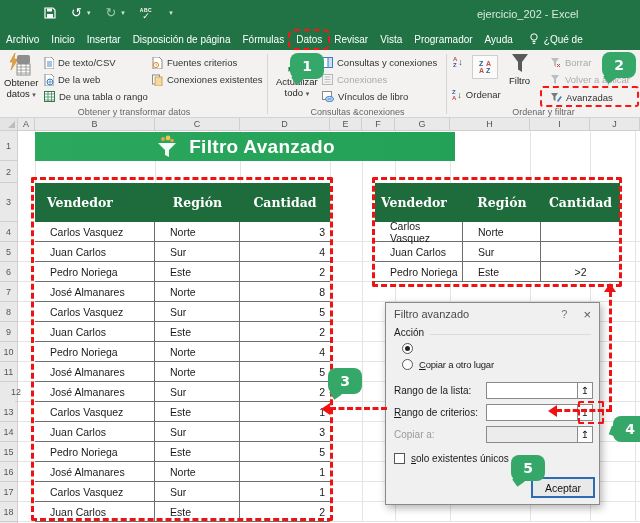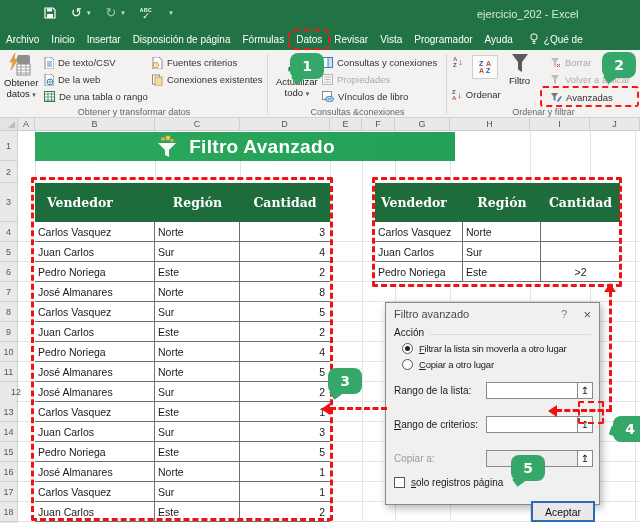--- a/index.html
+++ b/index.html
@@ -68,21 +68,21 @@
   
   .xtable{ position:absolute; z-index:4; background:#bef264; }
   .thead{ display:flex; background:#1e6b3c; height:39px; }
   .thcell{ color:#fff; font-family:"DejaVu Serif",serif; font-weight:bold; font-size:12.5px;
            display:flex; align-items:center; }
   .thcell.first{ padding-left:12px; }
   .thcell.mid,.thcell.last{ justify-content:center; }
   .trow{ display:flex; height:20px; border-bottom:1px solid #6e6e6e; background:#fff; }
   .tcell{ font-size:10.5px; color:#1a1a1a; display:flex; align-items:center; border-right:1px solid #6e6e6e; }
   .tcell:last-child{ border-right:none; }
-  .tcell.name{ padding-left:3px; }
+  .tcell.name{ padding-left:15px; }
   .tcell.qty{ justify-content:flex-end; padding-right:5px; }
   .tcell.qtyc{ justify-content:center; }
   .main-table{ left:35px; top:183px; width:295px; }
   .crit-table{ left:375px; top:183px; width:245px; }
 
   .redrect{ position:absolute; border:3px dashed #f01212; z-index:15; border-radius:2px; }
   .rr-main{ left:31px; top:177px; width:302px; height:344px; }
   .rr-crit{ left:372px; top:177px; width:250px; height:110px; }
 
   
@@ -91,21 +91,21 @@
   .dlg-title{ height:22px; display:flex; align-items:center; padding:0 8px; font-size:11px; color:#4a4a4a; }
   .dlg-title .sp{ flex:1; }
   .dlg-title .hq{ color:#777; font-size:11px; margin-right:16px; }
   .dlg-title .cl{ color:#555; font-size:13px; }
   .dlg-sec{ display:flex; align-items:center; padding:2px 8px 0 8px; }
   .dlg-sec .ln{ flex:1; height:1px; background:#dcdcdc; margin-left:6px; margin-top:3px; }
   .radio-row{ display:flex; align-items:center; gap:6px; padding-left:16px; margin-top:5px; white-space:nowrap; }
   .radio-row .rl{ font-size:9.5px; letter-spacing:-0.2px; }
   .rdot{ width:11px; height:11px; border:1px solid #555; border-radius:50%; background:#fff; position:relative; flex:none; }
   .rdot.sel::after{ content:""; position:absolute; left:2px; top:2px; width:5px; height:5px; border-radius:50%; background:#222; }
-  .frow{ display:flex; align-items:center; padding:0 4px 0 8px; height:22px; margin-top:12px; }
+  .frow{ display:flex; align-items:center; padding:0 4px 0 8px; height:22px; margin-top:0; }
   .frow .flabel{ width:92px; font-size:10px; white-space:nowrap; }
   .frow .flabel.gray{ color:#9b9b9b; }
   .fbox{ width:92px; height:17px; background:#fff; border:1px solid #8a8a8a; }
   .fbox.gray{ background:#ececec; }
   .range-btn{ width:16px; height:17px; border:1px solid #8a8a8a; background:#fdfdfd; margin-left:-1px;
               display:flex; align-items:center; justify-content:center; font-size:10px; color:#111; }
   .chk-row{ display:flex; align-items:center; gap:6px; padding-left:8px; margin-top:8px; }
   .cbox{ width:11px; height:11px; border:1px solid #555; background:#fff; flex:none; }
   .btn-row{ display:flex; justify-content:flex-end; gap:12px; padding:0 4px; margin-top:13px; }
   .dbtn{ width:64px; height:21px; display:flex; align-items:center; justify-content:center;
@@ -275,21 +275,21 @@
           </span>
         <span>Consultas y conexiones</span>
       </div>
       <div class="ritem gray" style="left:54px;top:23px;">
         <span>
             <svg width="11" height="11" viewBox="0 0 11 11">
               <rect x="0.5" y="0.5" width="10" height="10" fill="#f4f4f4" stroke="#b5b5b5"></rect>
               <path d="M2.5 3h6M2.5 5.5h6M2.5 8h6" stroke="#b5b5b5" stroke-width=".9"></path>
             </svg>
           </span>
-        <span>Propiedades</span>
+        <span>Conexiones</span>
       </div>
       <div class="ritem" style="left:54px;top:40px;">
         <span>
             <svg width="12" height="11" viewBox="0 0 12 11">
               <rect x="0.5" y="0.5" width="9" height="8" fill="#fff" stroke="#8a8a8a"></rect>
               <ellipse cx="7.5" cy="8" rx="4" ry="2.6" fill="#cfe0f2" stroke="#3b7ec2"></ellipse>
               <path d="M5.5 8h4" stroke="#3b7ec2"></path>
             </svg>
           </span>
         <span>Vínculos de libro</span>
@@ -544,21 +544,20 @@
       <span class="sp"></span>
       <span class="hq">?</span>
       <span class="cl">×</span>
     </div>
     <div class="dlg-sec">
       <span>Acción</span>
       <div class="ln"></div>
     </div>
     <div class="radio-row">
       <span class="rdot sel"></span>
-      <span class="rl"><u>F</u><span>iltrar la lista sin moverla a otro lugar</span></span>
     </div>
     <div class="radio-row">
       <span class="rdot"></span>
       <span class="rl"><u>C</u><span>opiar a otro lugar</span></span>
     </div>
     <div class="frow" style="margin-top:9px;">
       <span class="flabel"><span>Ran</span><u>g</u><span>o de la lista:</span></span>
       <div class="fbox"></div>
       <div class="range-btn">
           <span>↥</span>
@@ -573,21 +572,21 @@
     </div>
     <div class="frow">
       <span class="flabel gray">Copiar a:</span>
       <div class="fbox gray"></div>
       <div class="range-btn">
           <span>↥</span>
         </div>
     </div>
     <div class="chk-row">
       <span class="cbox"></span>
-      <span style="font-size:10px;"><u>s</u><span>olo registros página</span></span>
+      <span style="font-size:10px;"><u>s</u><span>olo existentes únicos</span></span>
     </div>
     <div class="btn-row">
       <div class="dbtn primary">Aceptar</div>
     </div>
   </div>
 
   <div class="btn-outline"></div>
 
   <div class="dashline-h" style="left:330px;top:407px;width:57px;"></div>
   <div class="ah-left" style="left:321px;top:403px;"></div>

